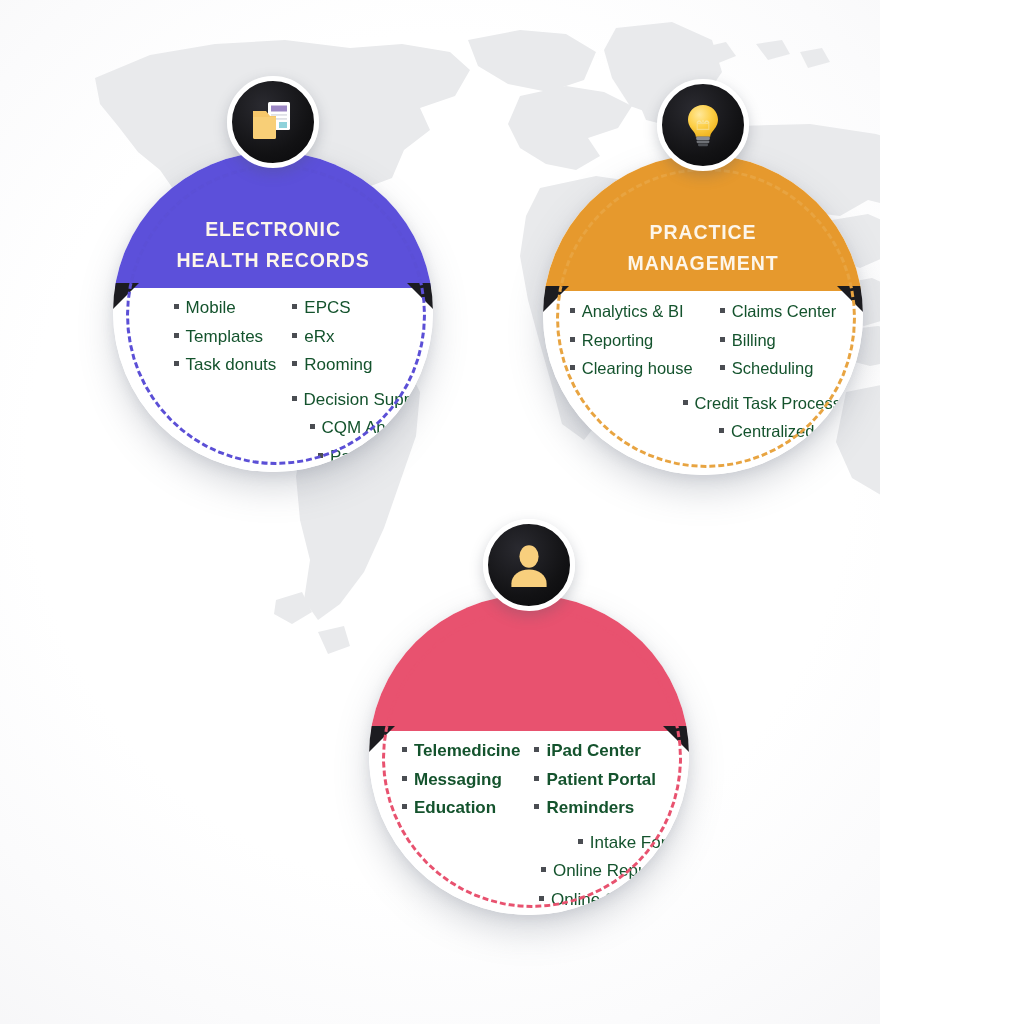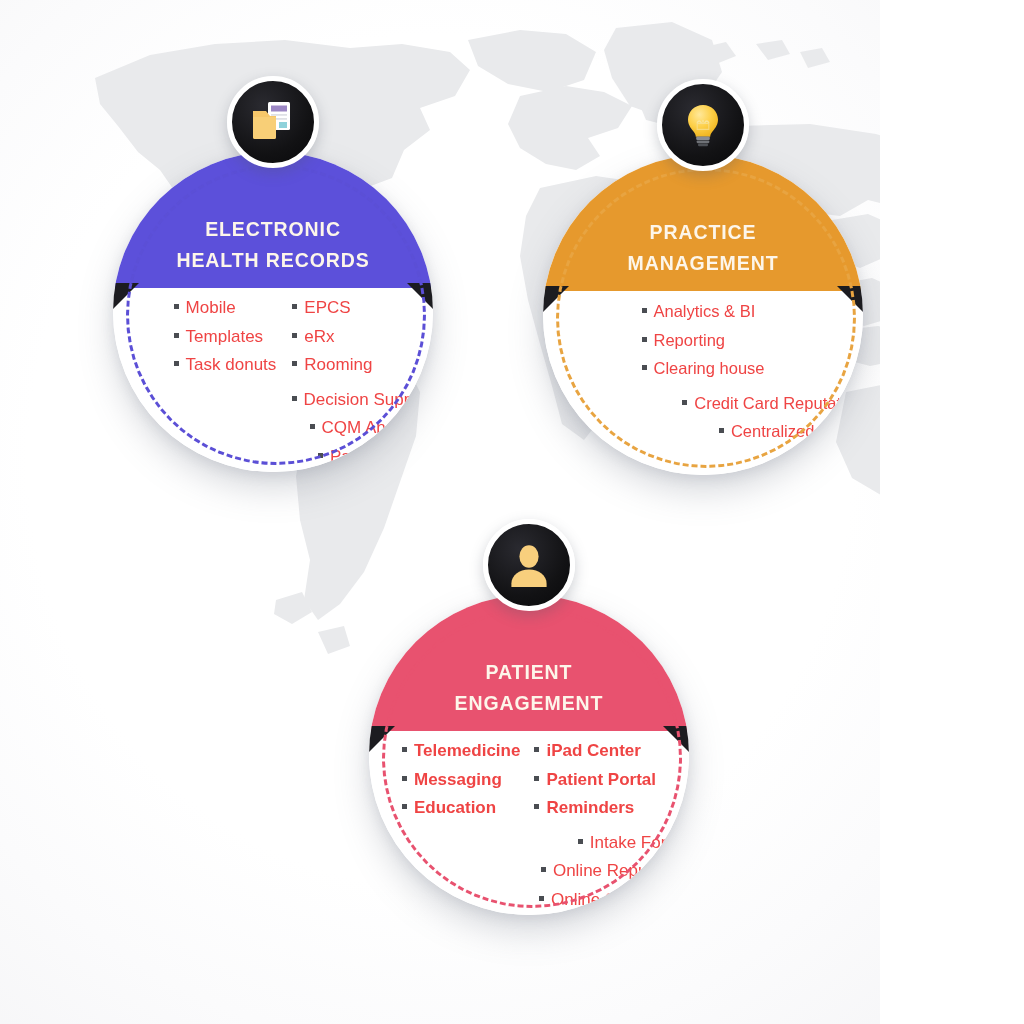--- a/index.html
+++ b/index.html
@@ -129,21 +129,21 @@
     box-sizing: border-box;
   }
   .badge svg { display: block; }
 
   
   .content {
     position: absolute;
     left: 0;
     top: 142px;
     width: 320px;
-    color: #ef4444;
+    color: #14532d;
     font-size: 17px;
     line-height: 28.5px;
     font-family: "Liberation Sans", sans-serif;
   }
   .two-col {
     display: flex;
     justify-content: center;
     gap: 16px;
   }
   .col { display: flex; flex-direction: column; }
@@ -332,25 +332,39 @@
               </div>
             <div class="li">
                 <span class="bullet"></span>
                 <span>Reporting</span>
               </div>
             <div class="li">
                 <span class="bullet"></span>
                 <span>Clearing house</span>
               </div>
           </div>
+          <div class="col">
+            <div class="li">
+                <span class="bullet"></span>
+                <span>Claims Center</span>
+              </div>
+            <div class="li">
+                <span class="bullet"></span>
+                <span>Billing</span>
+              </div>
+            <div class="li">
+                <span class="bullet"></span>
+                <span>Scheduling</span>
+              </div>
+          </div>
         </div>
         <div class="center-col">
           <div class="li">
               <span class="bullet"></span>
-              <span>Credit Card Reputation</span>
+              <span>Credit Task Processing</span>
             </div>
           <div class="li">
               <span class="bullet"></span>
               <span>Centralized Billing</span>
             </div>
         </div>
       </div>
     </div>
     <div class="dashring"></div>
 
@@ -374,22 +388,20 @@
       </svg>
     </div>
   </div>
 
   <div class="card pe" id="card-pe">
     <div class="disc-shadow"></div>
     <div class="disc">
       <div class="cap"></div>
       <div class="fold left"></div>
       <div class="fold right"></div>
-      <div class="cap-title">PATIENT
-ENGAGEMENT</div>
 
       <div class="content">
         <div class="two-col">
           <div class="col">
             <div class="li">
                 <span class="bullet"></span>
                 <span>Telemedicine</span>
               </div>
             <div class="li">
                 <span class="bullet"></span>

